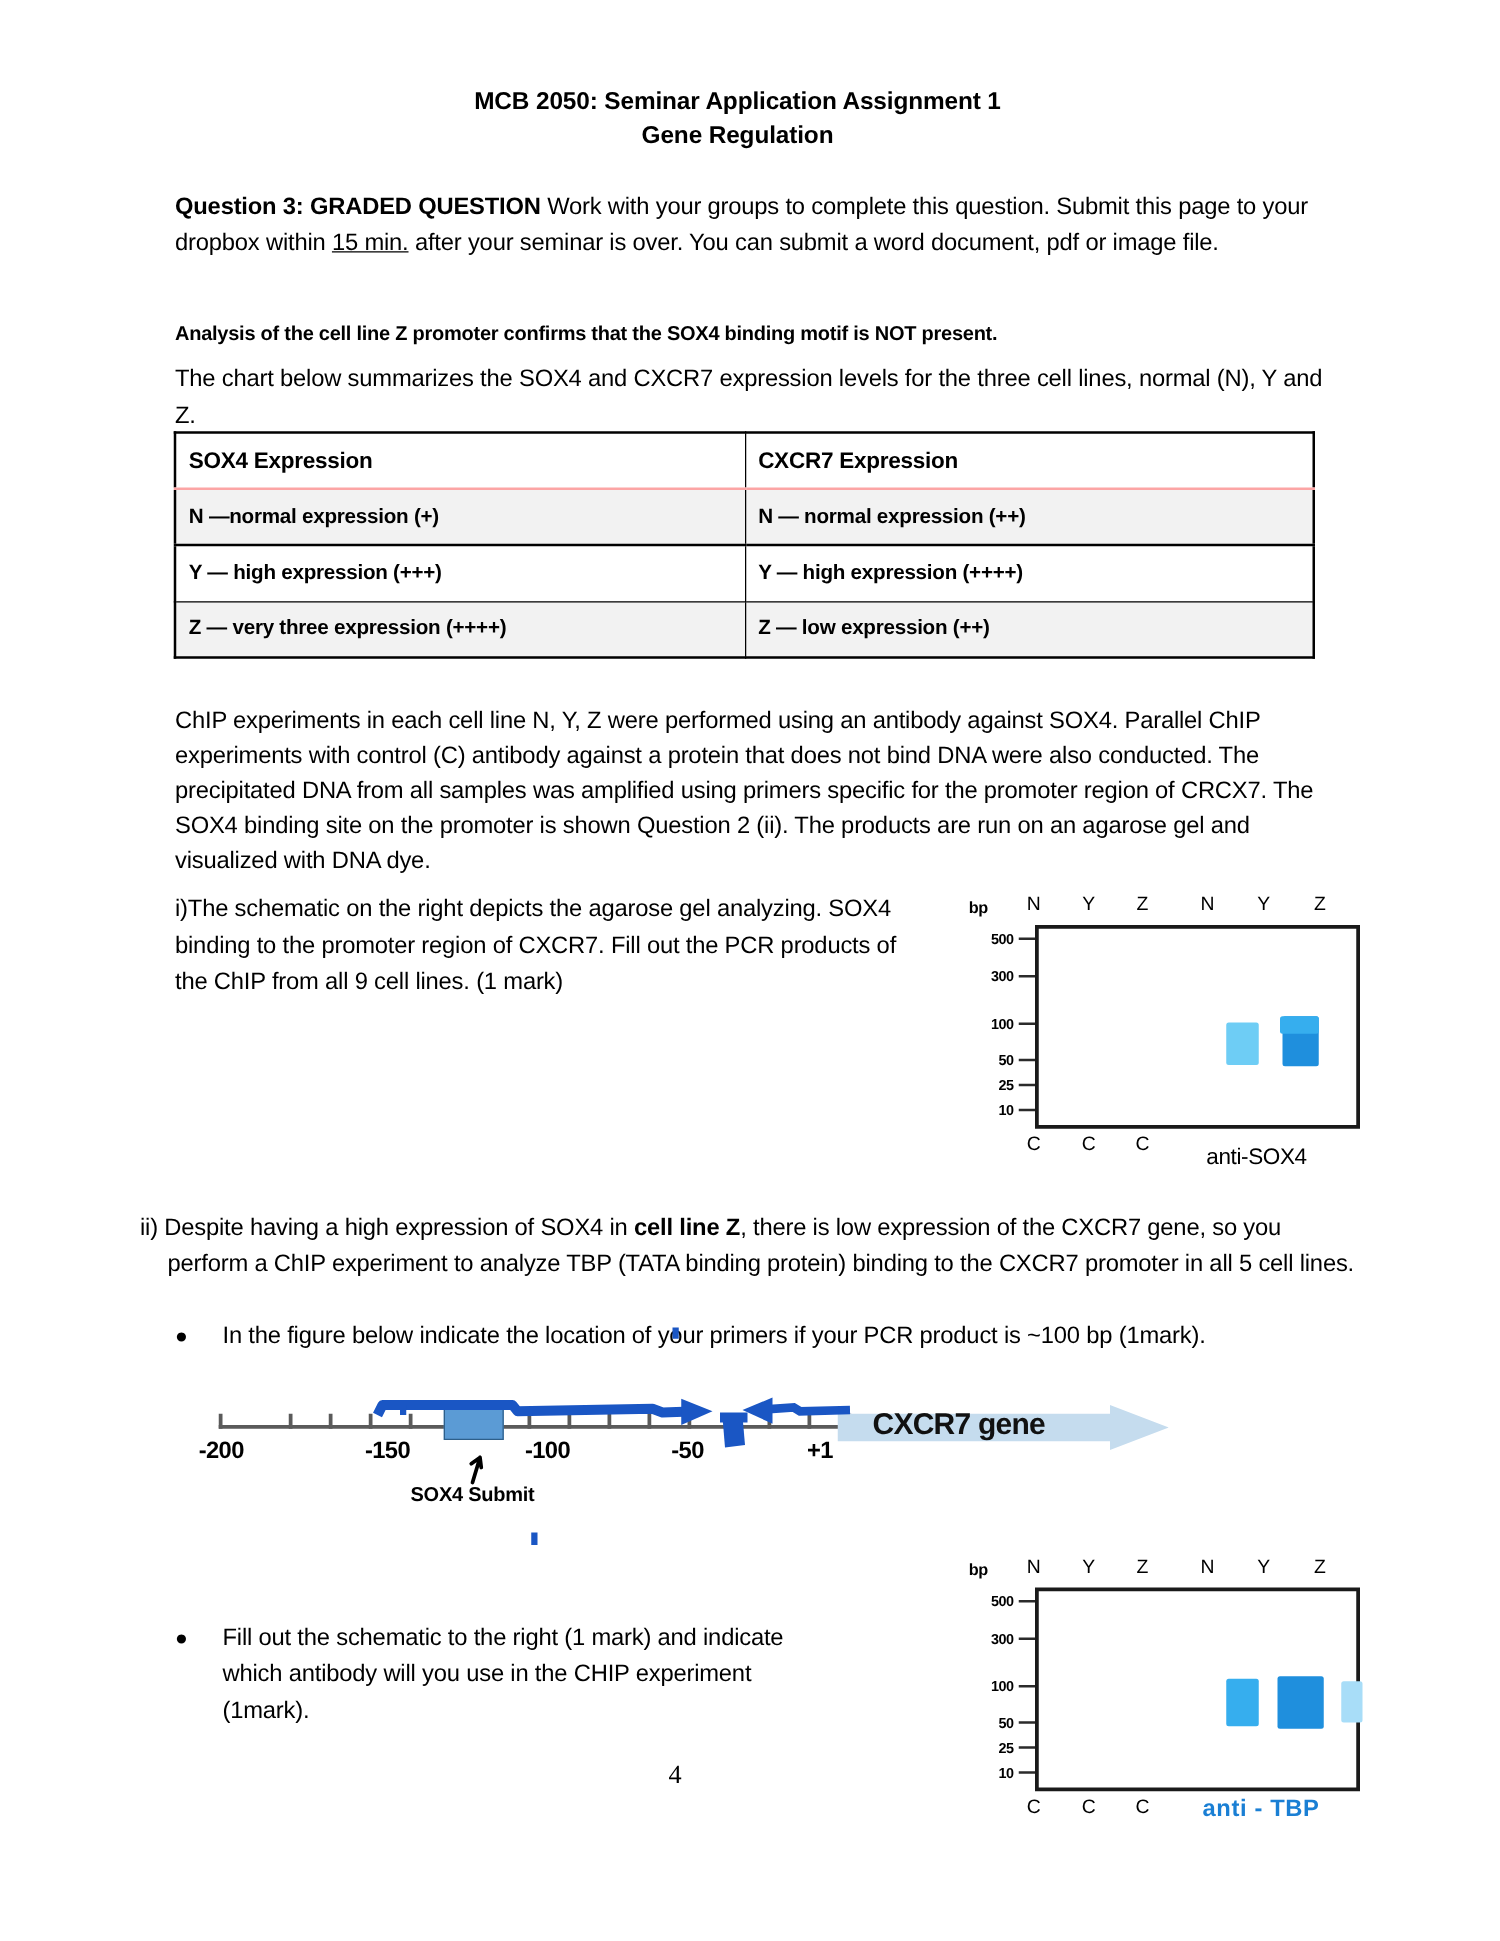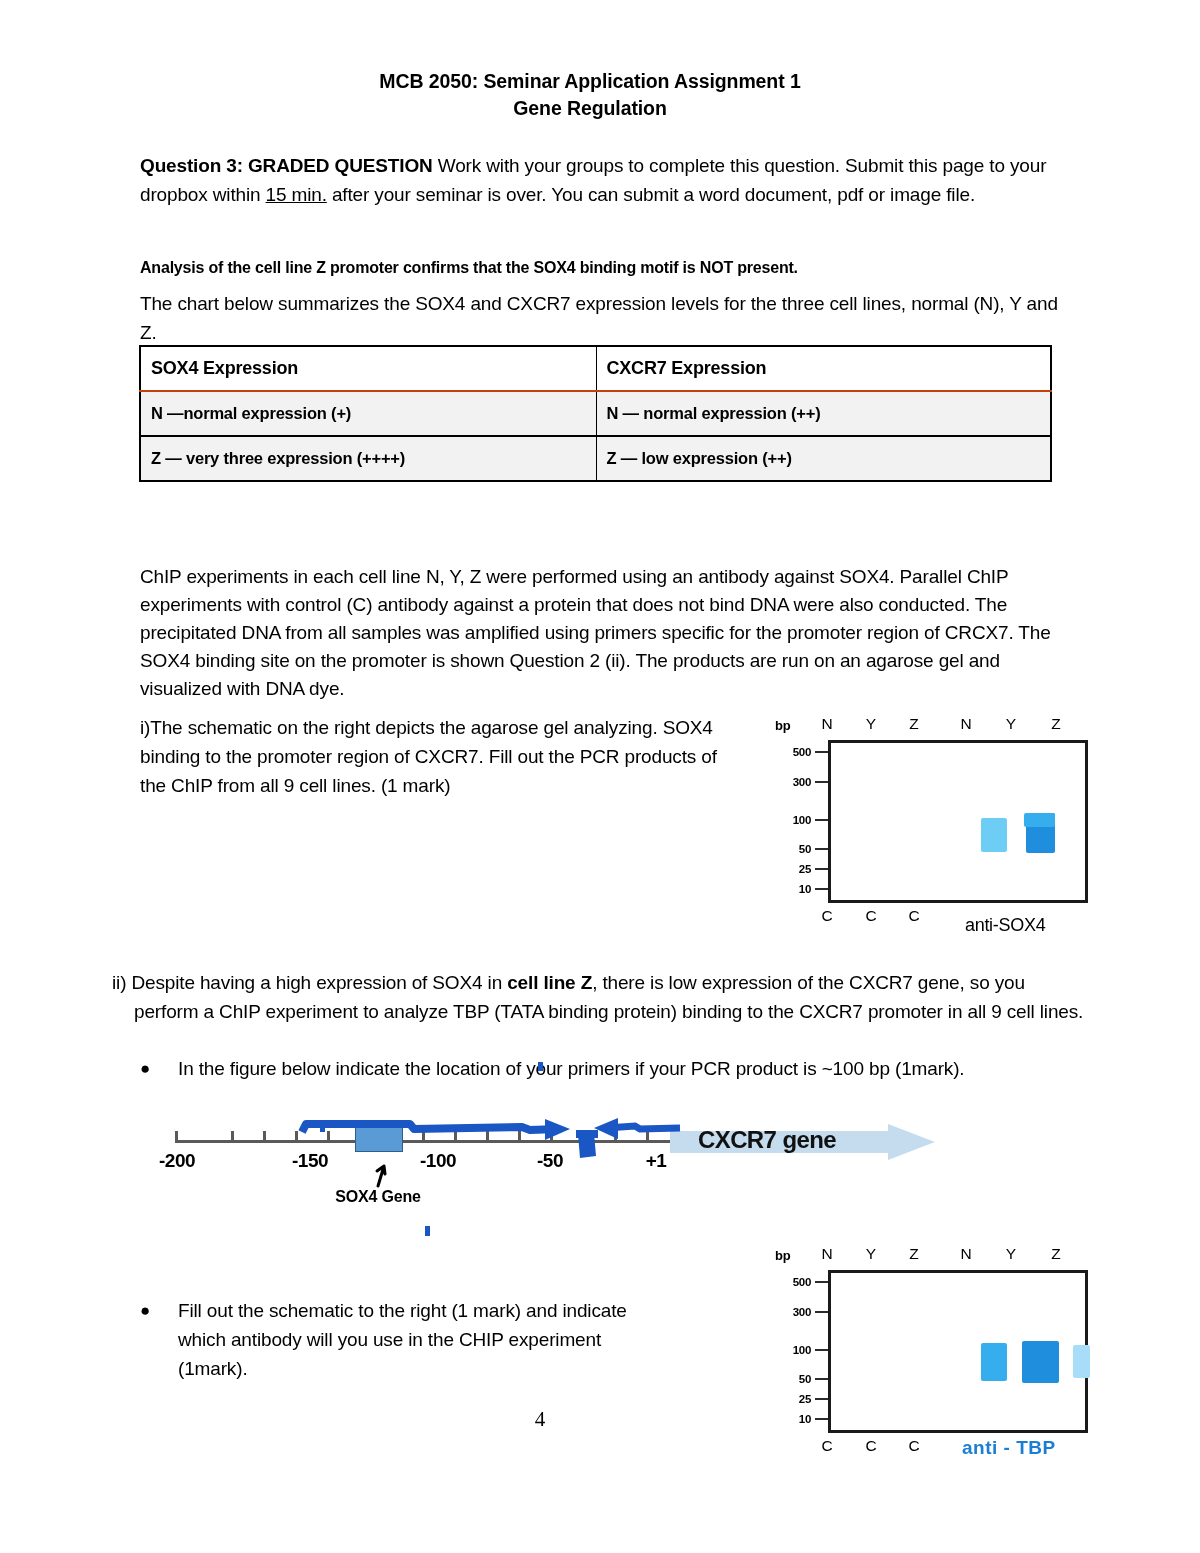--- a/index.html
+++ b/index.html
@@ -64,21 +64,21 @@
   .tbl td {
     border: 1px solid #000;
     padding: 8px 10px 9px 10px;
     height: 45px;
     vertical-align: middle;
   }
   .tbl td.col1 { width: 456px; }
   .tbl tr.hdr td { font-size: 18px; }
   .tbl tr.shade td { background: #f2f2f2; }
   .tbl { border: 2px solid #000; }
-  .tbl tr.hdr td { border-bottom: 2px solid #c2410c; }
+  .tbl tr.hdr td { border-bottom: 2px solid #fca5a5; }
   .tbl tr.r2 td { border-bottom: 2px solid #000; }
 
   .chip-para { top: 563px; left: 140px; width: 935px; line-height: 28px; }
 
   .item-i { top: 713px; left: 140px; width: 600px; line-height: 29px; }
 
   .item-ii { top: 968px; left: 112px; width: 980px; line-height: 29px; }
   .item-ii .hang { display: block; text-indent: -22px; padding-left: 22px; }
   .item-ii b { font-weight: bold; }
 
@@ -245,20 +245,24 @@
   <table class="tbl">
     <tbody>
       <tr class="hdr">
         <td class="col1">SOX4 Expression</td>
         <td>CXCR7 Expression</td>
       </tr>
       <tr class="shade r2">
         <td class="col1">N —normal expression (+)</td>
         <td>N — normal expression (++)</td>
       </tr>
+      <tr>
+        <td class="col1">Y — high expression (+++)</td>
+        <td>Y — high expression (++++)</td>
+      </tr>
       <tr class="shade">
         <td class="col1">Z — very three expression (++++)</td>
         <td>Z — low expression (++)</td>
       </tr>
     </tbody>
   </table>
 
   <div class="para chip-para">ChIP experiments in each cell line N, Y, Z were performed using an antibody against SOX4. Parallel ChIP experiments with control (C) antibody against a protein that does not bind DNA were also conducted. The precipitated DNA from all samples was amplified using primers specific for the promoter region of CRCX7. The SOX4 binding site on the promoter is shown Question 2 (ii).  The products are run on an agarose gel and visualized with DNA dye.</div>
 
   <div class="para item-i">i)The schematic on the right depicts the agarose gel analyzing. SOX4 binding to the promoter region of CXCR7. Fill out the PCR products of the ChIP from all 9 cell lines. (1 mark)</div>
@@ -289,21 +293,21 @@
     </div>
 
     <div class="ctrl-label" style="top:192px; left:47px;">C</div>
     <div class="ctrl-label" style="top:192px; left:91px;">C</div>
     <div class="ctrl-label" style="top:192px; left:134px;">C</div>
 
     <div class="anti-label" style="top:200px; left:200px;">anti-SOX4</div>
   </div>
 
   <div class="para item-ii">
-      <span class="hang"><span>ii) Despite having a high expression of SOX4 in </span><b>cell line Z</b><span>, there is low expression of the CXCR7 gene, so you perform a ChIP experiment to analyze TBP (TATA binding protein) binding to the  CXCR7 promoter in all 9 cell lines.</span></span>
+      <span class="hang"><span>ii) Despite having a high expression of SOX4 in </span><b>cell line Z</b><span>, there is low expression of the CXCR7 gene, so you perform a ChIP experiment to analyze TBP (TATA binding protein) binding to the  CXCR7 promoter in all 5 cell lines.</span></span>
     </div>
 
   <div class="bullet b1">
     <span class="dot">●</span>
     <span class="btext">In the figure below indicate the location of your primers if your PCR product is ~100 bp (1mark).</span>
   </div>
 
   <div class="stray-mark" style="top:1062px; left:538px; width:5px; height:9px;"></div>
 
   <div class="promoter">
@@ -325,21 +329,21 @@
     <div class="tick" style="left:464px;"></div>
     <div class="tick" style="left:496px;"></div>
     <div class="tick" style="left:528px;"></div>
 
     <div class="motif-box" style="left:205px;"></div>
 
     <svg style="position:absolute; top:52px; left:214px; width:30px; height:36px;" viewBox="0 0 30 36">
       <path d="M14 34 L20 14 M20 14 L13 19 M20 14 L21 22" stroke="#000" stroke-width="3" fill="none" stroke-linecap="round"></path>
     </svg>
 
-    <div class="motif-label" style="left:148px;">SOX4 Gene</div>
+    <div class="motif-label" style="left:148px;">SOX4 Submit</div>
 
     <div class="axis-num" style="left:-8px;">-200</div>
     <div class="axis-num" style="left:125px;">-150</div>
     <div class="axis-num" style="left:253px;">-100</div>
     <div class="axis-num" style="left:365px;">-50</div>
     <div class="axis-num" style="left:471px;">+1</div>
 
     <svg class="gene-arrow" viewBox="0 0 265 36" preserveAspectRatio="none">
       <path d="M0 7 L218 7 L218 0 L265 18 L218 36 L218 29 L0 29 Z" fill="#c5dcee"></path>
     </svg>

